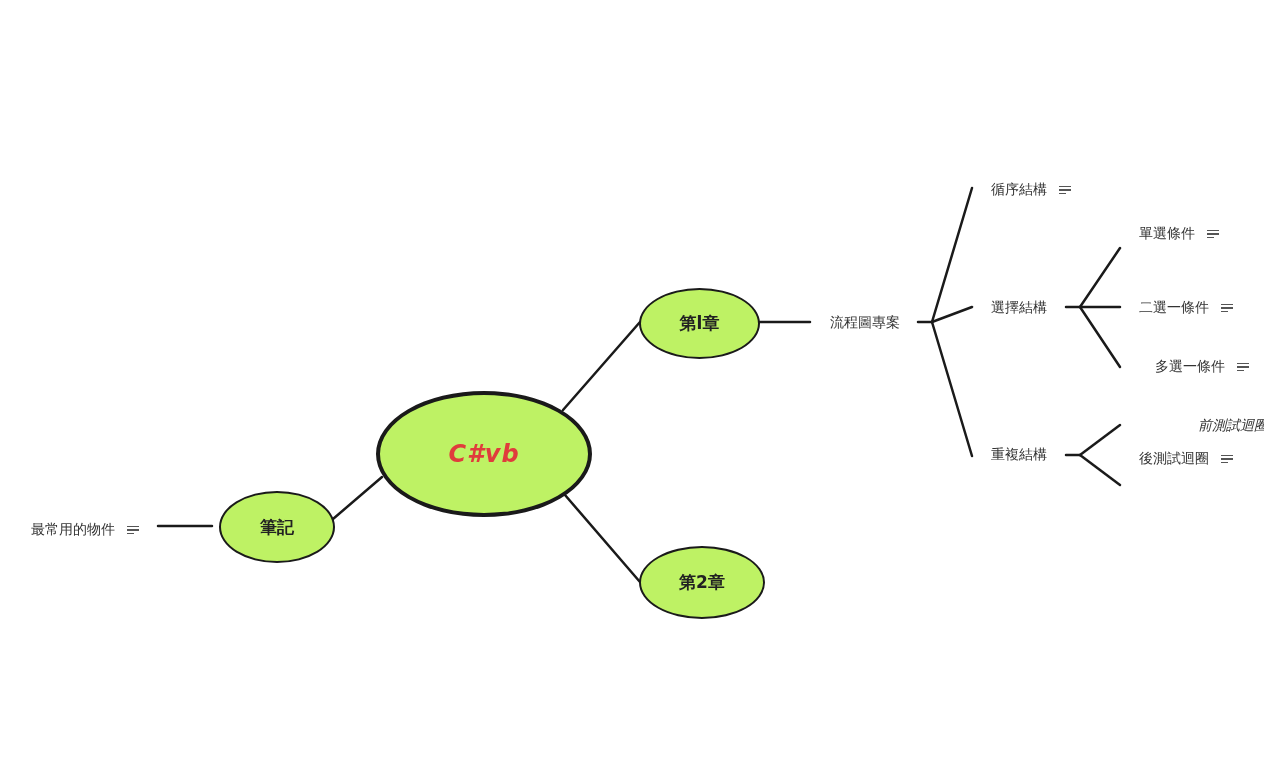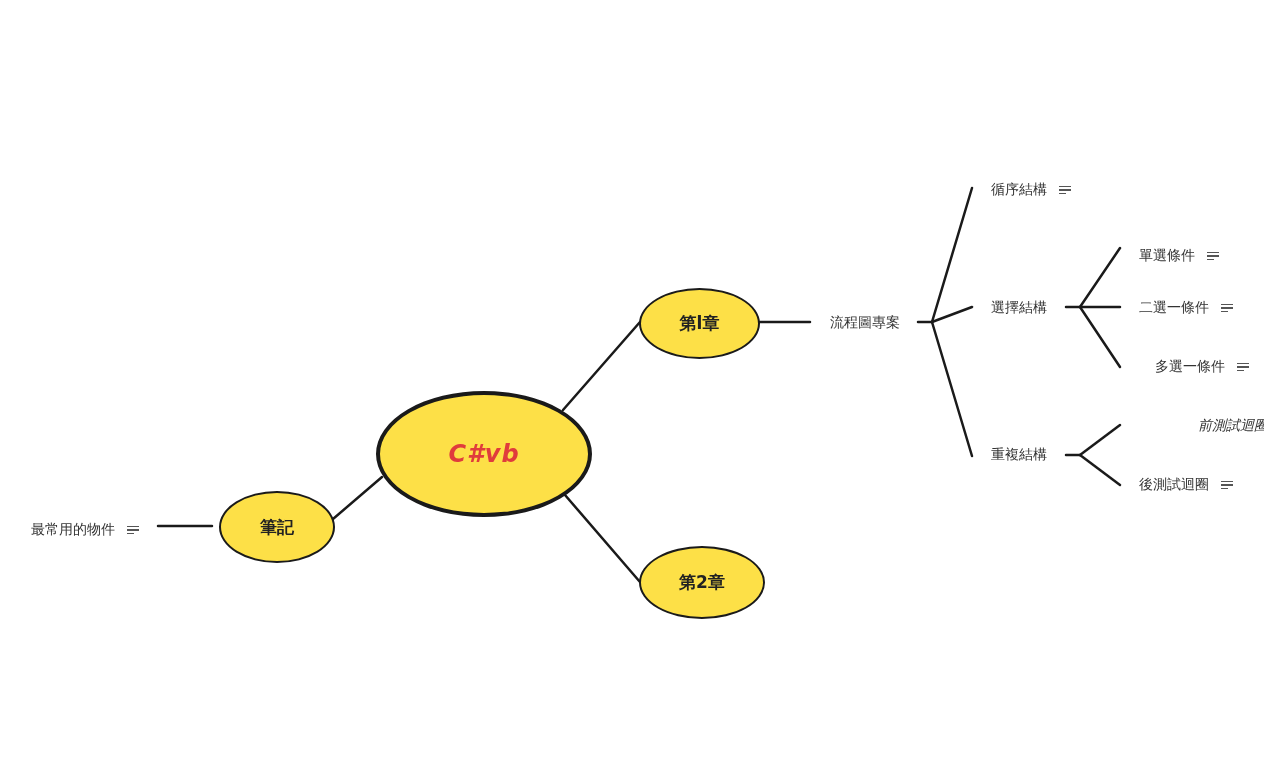--- a/index.html
+++ b/index.html
@@ -1,18 +1,18 @@
 <!DOCTYPE html>
 <html><head>
 <meta charset="utf-8">
 <style>
   html, body { margin:0; padding:0; background:#ffffff; }
   body { width:1264px; height:782px; position:relative; overflow:hidden; font-family:"DejaVu Sans", sans-serif; }
   svg.links { position:absolute; left:0; top:0; }
-  .node-ellipse { position:absolute; box-sizing:border-box; border:2.5px solid #1a1a1a; border-radius:50%; background:#fde047; display:flex; align-items:center; justify-content:center; }
+  .node-ellipse { position:absolute; box-sizing:border-box; border:2.5px solid #1a1a1a; border-radius:50%; background:#bef264; display:flex; align-items:center; justify-content:center; }
   .node-ellipse.root { border-width:4px; }
   .node-ellipse .lbl { font-weight:bold; font-size:17px; color:#222; }
   .node-ellipse.root .lbl { color:#e03c3c; font-size:24px; font-style:italic; font-weight:bold; letter-spacing:1px; }
   .topic { position:absolute; display:flex; align-items:center; gap:12px; font-size:14px; color:#333; white-space:nowrap; height:20px; }
   .note-icon { display:inline-flex; flex-direction:column; gap:2px; width:12px; cursor:pointer; }
   .note-icon span { display:block; height:1.2px; background:#555; }
   .note-icon span:nth-child(1){ width:12px; }
   .note-icon span:nth-child(2){ width:12px; }
   .note-icon span:nth-child(3){ width:7px; }
 </style>
@@ -63,21 +63,21 @@
       <span></span>
       <span></span>
     </span>
 </div>
 <div class="topic" style="left:991px;top:298px;">
   <span>選擇結構</span>
 </div>
 <div class="topic" style="left:991px;top:445px;">
   <span>重複結構</span>
 </div>
-<div class="topic" style="left:1139px;top:246px;">
+<div class="topic" style="left:1139px;top:224px;">
   <span>單選條件</span>
   <span class="note-icon">
       <span></span>
       <span></span>
       <span></span>
     </span>
 </div>
 <div class="topic" style="left:1139px;top:298px;gap:12px;">
   <span>二選一條件</span>
   <span class="note-icon">
@@ -95,21 +95,21 @@
     </span>
 </div>
 <div class="topic" style="left:1198px;top:416px;font-style:italic;">
   <span>前測試迴圈</span>
   <span class="note-icon">
       <span></span>
       <span></span>
       <span></span>
     </span>
 </div>
-<div class="topic" style="left:1139px;top:475px;">
+<div class="topic" style="left:1139px;top:449px;">
   <span>後測試迴圈</span>
   <span class="note-icon">
       <span></span>
       <span></span>
       <span></span>
     </span>
 </div>
 <div class="topic" style="left:31px;top:502px;margin-top:18px;">
   <span>最常用的物件</span>
   <span class="note-icon">

